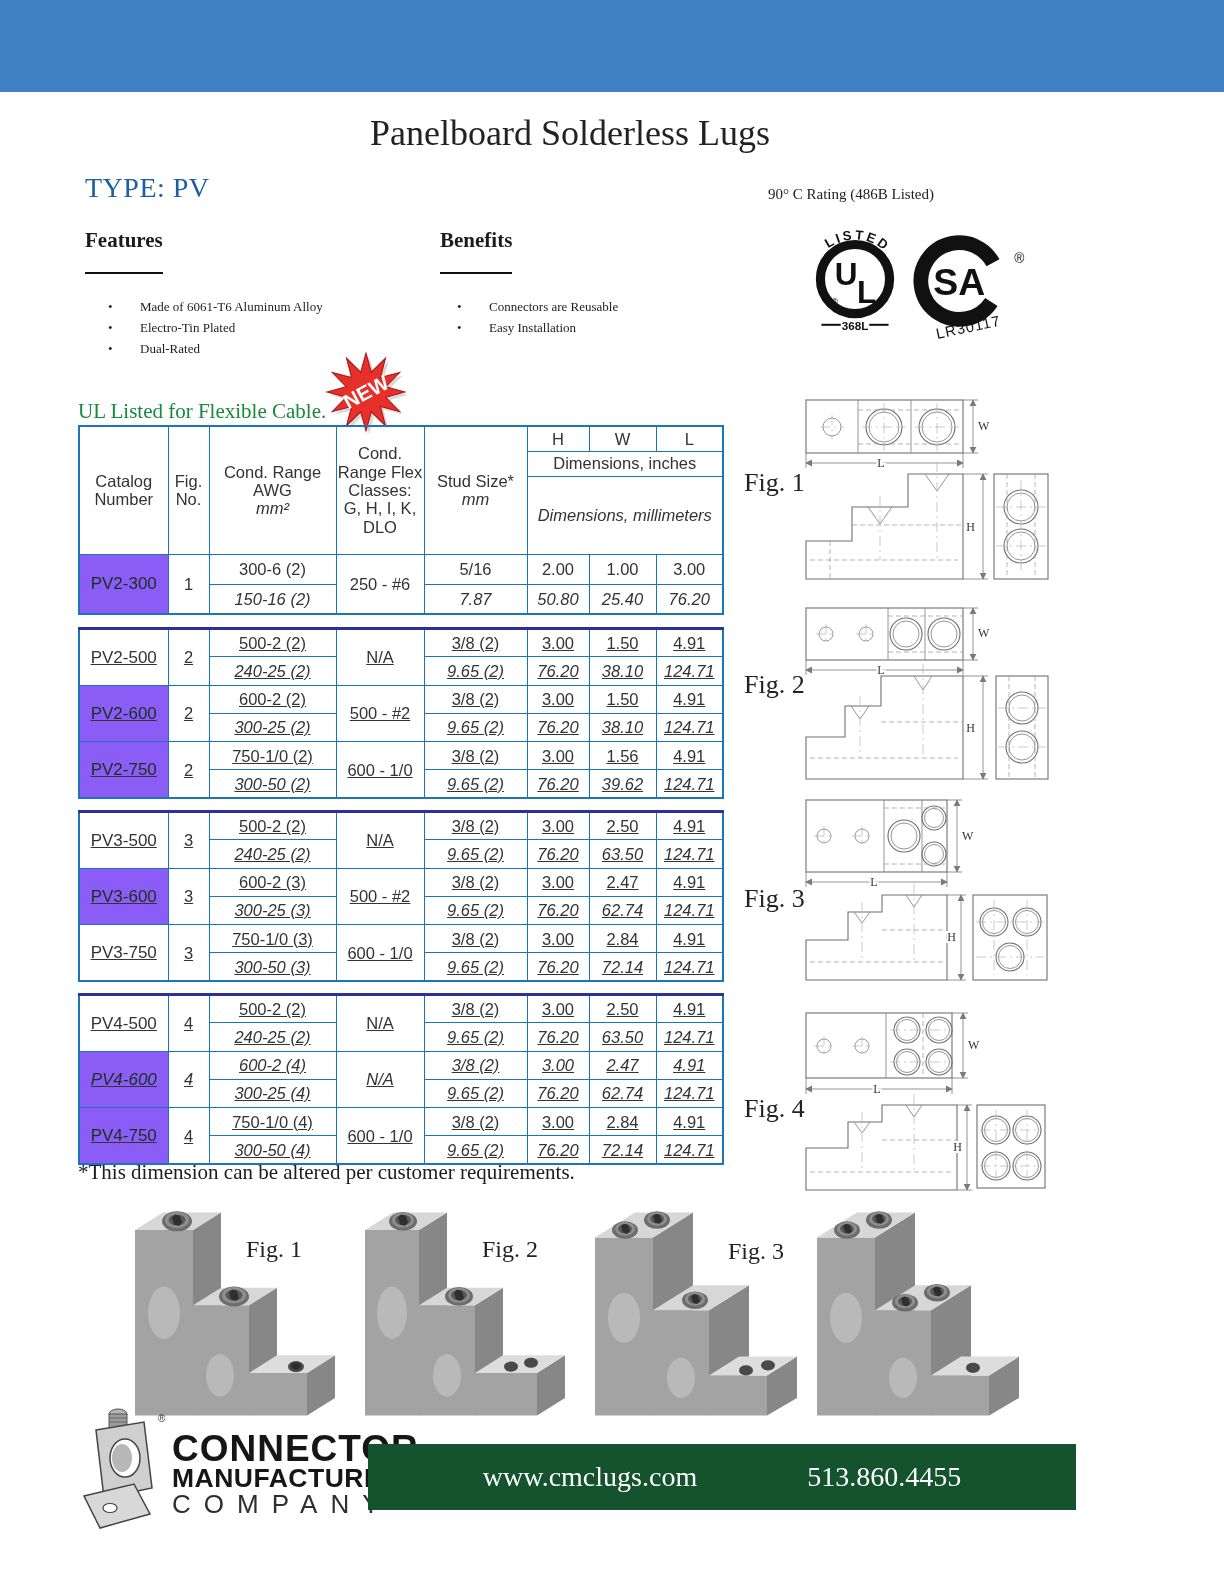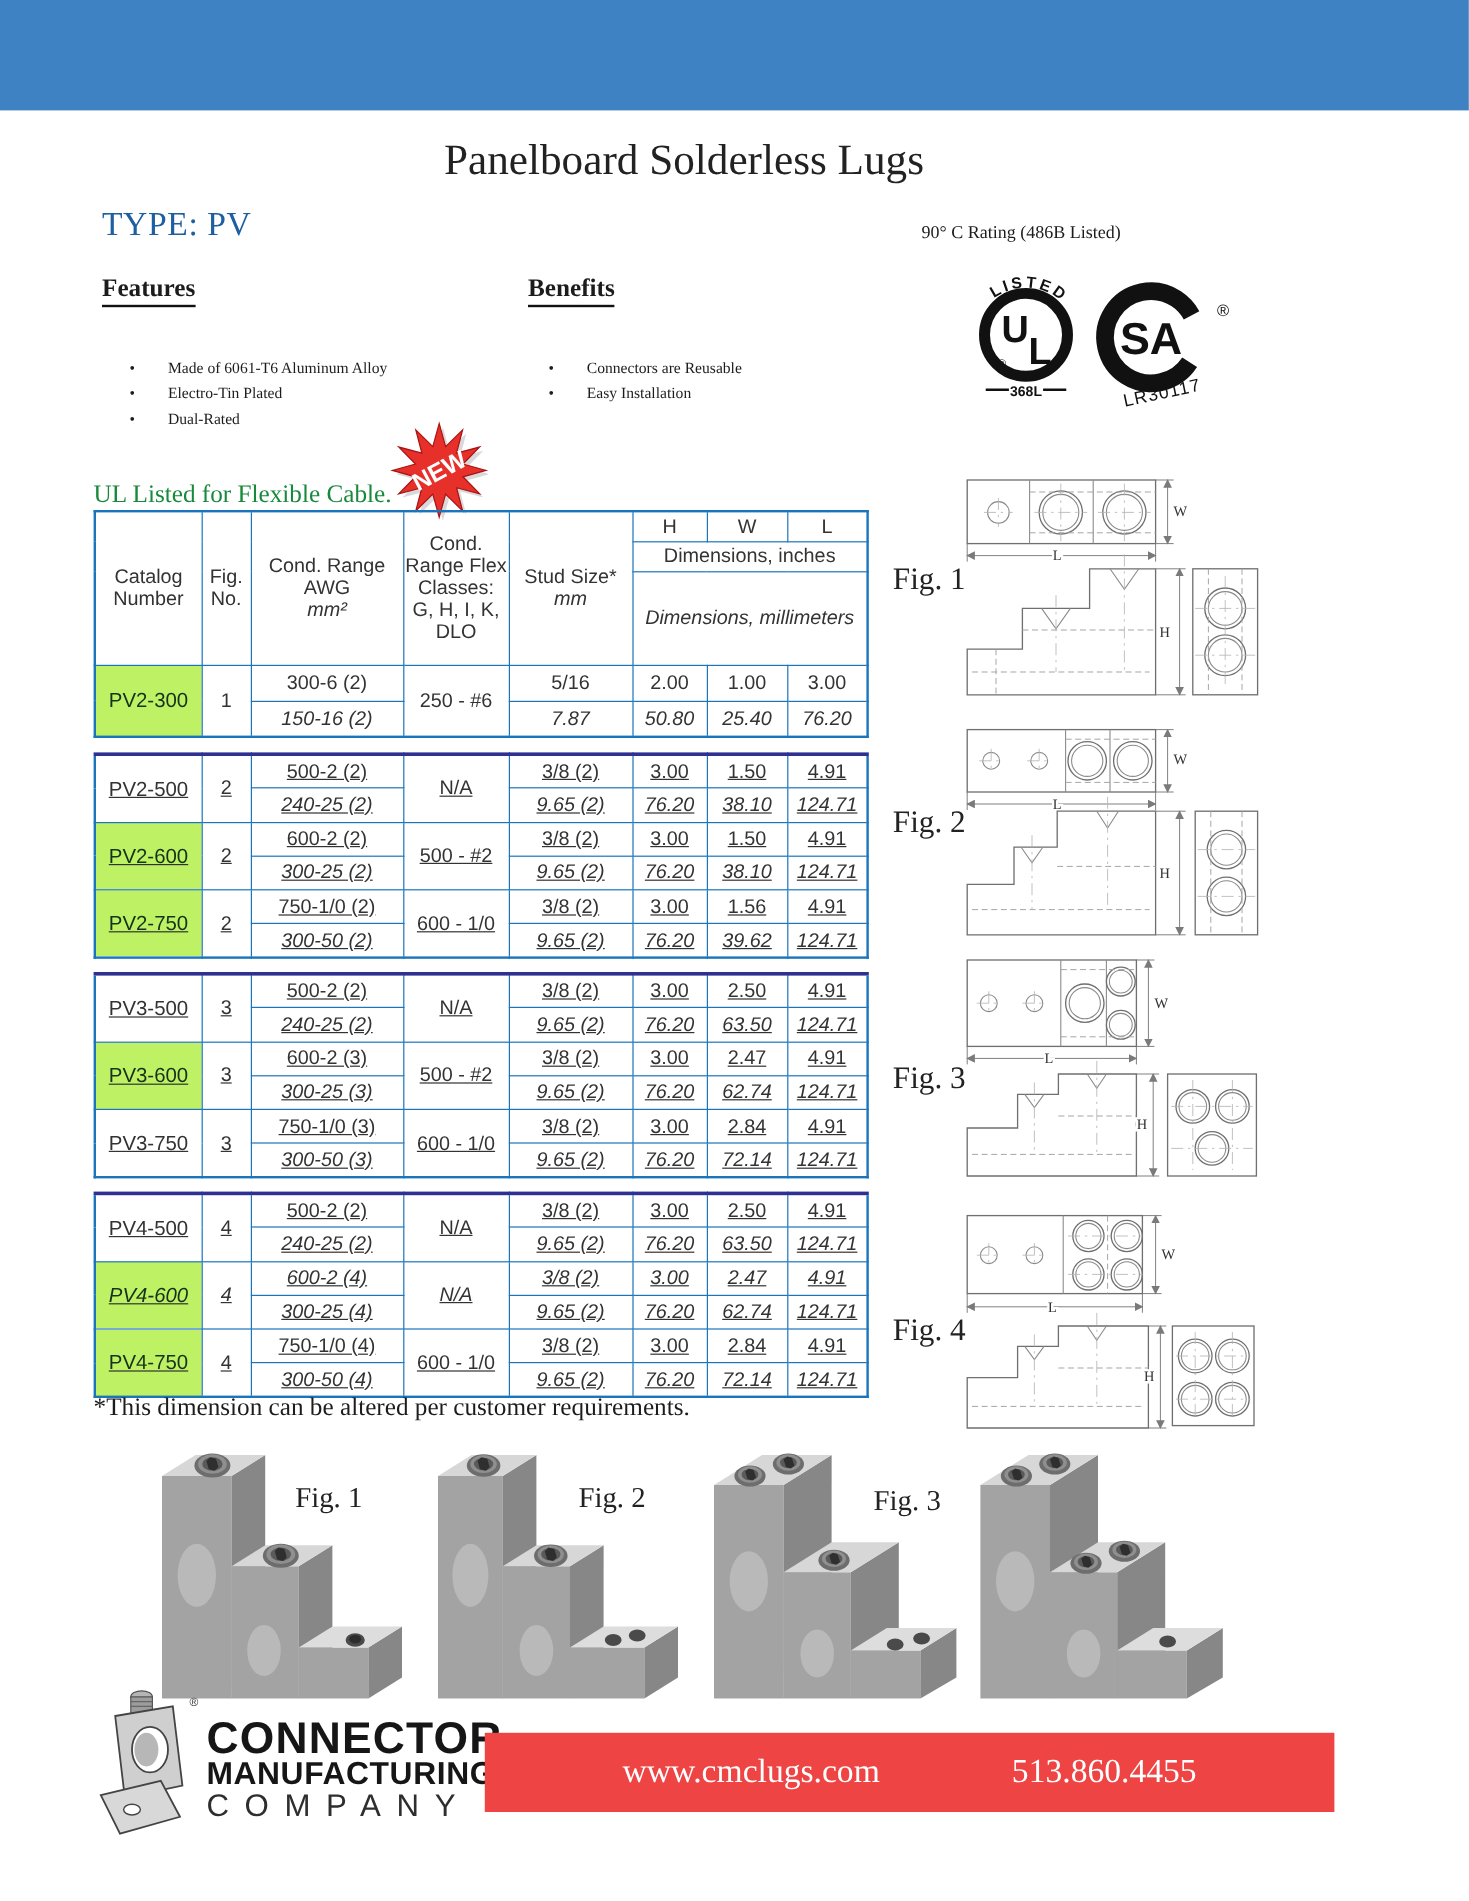--- a/index.html
+++ b/index.html
@@ -4,57 +4,57 @@
 <style>
   html,body{margin:0;padding:0;}
   body{width:1224px;height:1584px;position:relative;background:#fff;
        font-family:"Liberation Serif",serif;color:#1c1c1c;overflow:hidden;}
   .abs{position:absolute;}
   
   .topbar{left:0;top:0;width:1224px;height:92px;background:#3e82c4;}
   .title{left:0;top:112px;width:1140px;text-align:center;font-size:36px;color:#222;}
   .typepv{left:85px;top:172px;font-size:28px;color:#1d5fa0;letter-spacing:.5px;}
   .rating{left:768px;top:186px;font-size:15px;}
-  .sechead{font-size:21px;font-weight:bold;border-bottom:2px solid #111;padding-bottom:2px;}
+  .sechead{font-size:21px;font-weight:bold;border-bottom:2px solid #111;padding-bottom:20px;}
   ul.blist{list-style:none;margin:16px;padding:0;font-size:13px;}
   ul.blist li{margin:0 0 5px 0;padding-left:36px;position:relative;}
   ul.blist li::before{content:"•";position:absolute;left:4px;}
   .flexnote{left:78px;top:399px;font-size:21px;color:#17893b;}
   .footnote{left:78px;top:1160px;font-size:21px;}
   
   table.lugtable{position:absolute;left:78px;width:644px;border-collapse:collapse;table-layout:fixed;
      font-family:"Liberation Sans",sans-serif;color:#333;border:2.5px solid #1b75bc;}
   table.navytop{border-top:3px solid #2e3192;text-decoration:underline;}
   .lugtable td,.lugtable th{border:1.6px solid #1b75bc;text-align:center;vertical-align:middle;
      padding:0 1px;font-weight:normal;font-size:16.5px;line-height:1.12;overflow:hidden;}
   .lugtable tr.h30{height:30px;} .lugtable tr.h28{height:28.3px;}
   .lugtable tr.hh1{height:25px;} .lugtable tr.hh2{height:25px;} .lugtable tr.hh3{height:78px;}
   td.cat{font-size:17px;}
-  td.green{background:#bef264;color:#17321a;}
+  td.green{background:#8b5cf6;color:#17321a;}
   .it{font-style:italic;}
   .hdr-sub{font-style:italic;display:block;}
   
   .figlab{font-size:26px;color:#222;}
   .photolab{font-size:24px;color:#222;}
   
   .tln{fill:none;stroke:#6f6f6f;stroke-width:1.1;}
   .tln2{fill:none;stroke:#8a8a8a;stroke-width:.9;}
   .tdash{fill:none;stroke:#a2a2a2;stroke-width:.8;stroke-dasharray:5 3;}
   .tcl{fill:none;stroke:#b5b5b5;stroke-width:.7;stroke-dasharray:10 4 2 4;}
   .tdim{stroke:#7a7a7a;stroke-width:.8;fill:none;}
   .text-dim{font:12px "Liberation Serif",serif;fill:#333;}
   
   .pf-top{fill:#d7d7d7;} .pf-top2{fill:#dddddd;}
   .pf-front{fill:#a3a3a3;} .pf-right{fill:#878787;}
   .bore{fill:#b9b9b9;}
   
   .logo-t1{font-family:"Liberation Sans",sans-serif;font-weight:bold;font-size:37px;letter-spacing:1px;line-height:33px;color:#161616;}
   .logo-t2{font-family:"Liberation Sans",sans-serif;font-weight:bold;font-size:26.5px;letter-spacing:.5px;line-height:26px;color:#161616;}
   .logo-t3{font-family:"Liberation Sans",sans-serif;font-size:26px;letter-spacing:13px;line-height:27px;color:#2e2e2e;}
-  .bluebar{left:404px;top:1444px;width:708px;height:66px;background:#ef4444;display:flex;
+  .bluebar{left:368px;top:1444px;width:708px;height:66px;background:#14532d;display:flex;
      align-items:center;justify-content:center;gap:110px;color:#fff;font-size:28px;}
 </style>
 </head>
 <body>
 
 <div class="abs topbar"></div>
 
 <div class="abs title">Panelboard Solderless Lugs</div>
 <div class="abs typepv">TYPE: PV</div>
 <div class="abs rating">90° C Rating (486B Listed)</div>

